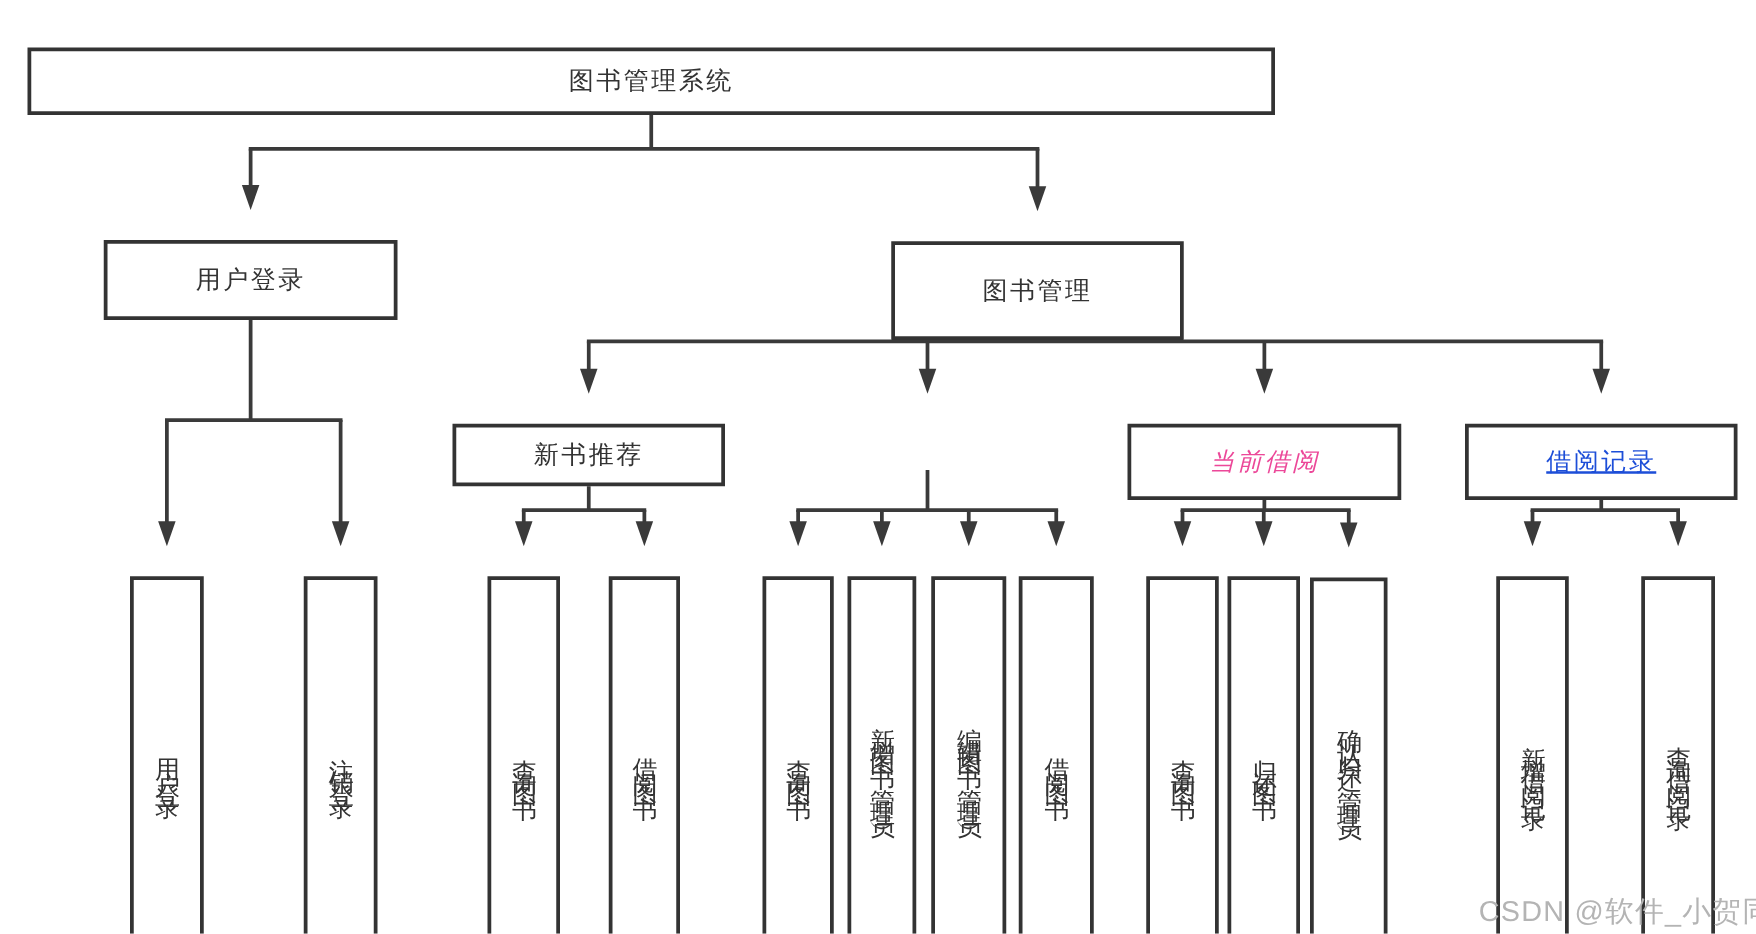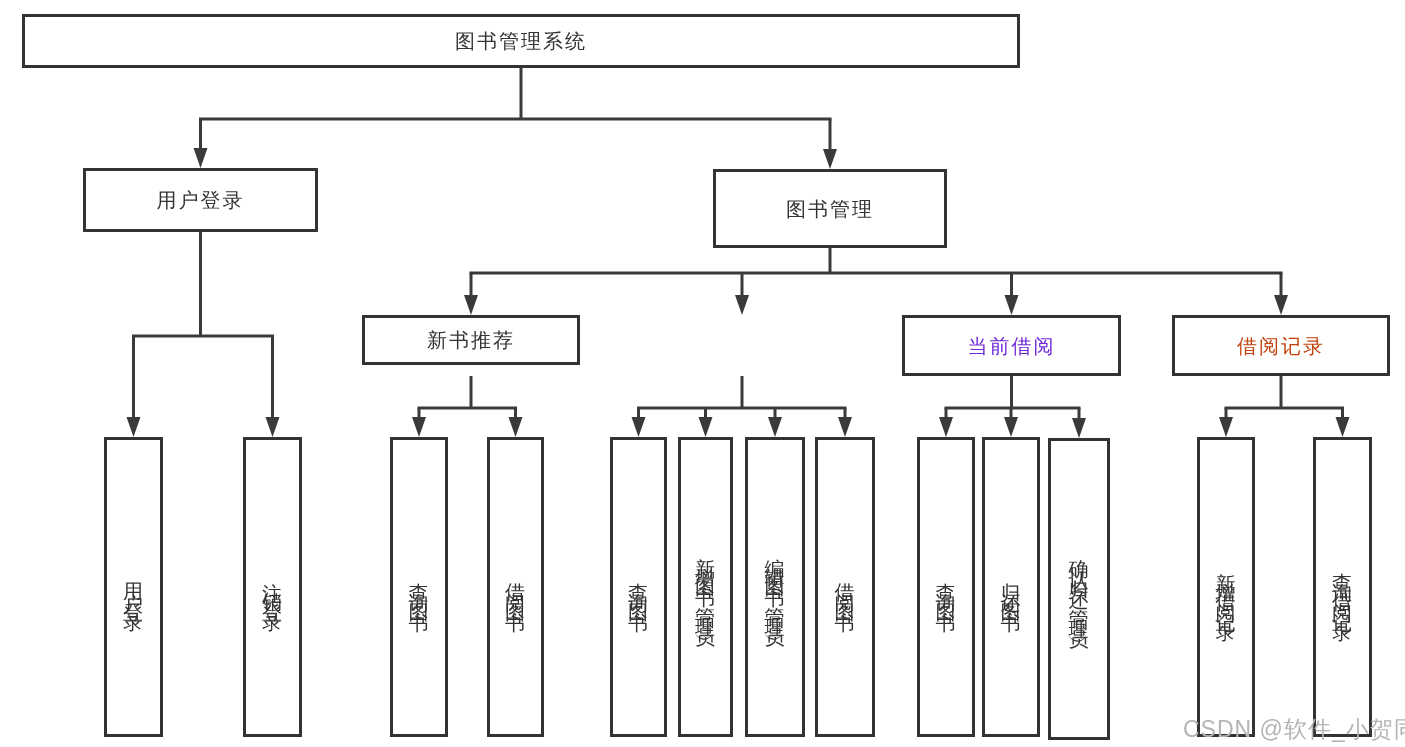--- a/index.html
+++ b/index.html
@@ -23,20 +23,21 @@
   }
   .node {
     position: absolute;
     box-sizing: border-box;
     background: #ffffff;
     border: 3px solid #333333;
     display: flex;
     align-items: center;
     justify-content: center;
     z-index: 2;
+    margin-top: 24px;
   }
   .node-label {
     color: #333333;
     font-size: 20px;
     line-height: 1;
     white-space: nowrap;
   }
   .node.horiz .node-label {
     letter-spacing: 2px;
   }
@@ -122,24 +123,24 @@
     <div class="node horiz" style="left: 83px; top: 168px; width: 235px; height: 64px; border-color: rgb(51, 51, 51);">
       <span class="node-label" style="color: rgb(51, 51, 51);">用户登录</span>
     </div>
     <div class="node horiz" style="left: 713px; top: 169px; width: 234px; height: 79px; border-color: rgb(51, 51, 51); justify-content: center;">
       <span class="node-label" style="color: rgb(51, 51, 51);">图书管理</span>
     </div>
     <div class="node horiz" style="left: 362px; top: 315px; width: 218px; height: 50px; border-color: rgb(51, 51, 51);">
       <span class="node-label" style="color: rgb(51, 51, 51);">新书推荐</span>
     </div>
     <div class="node horiz" style="left: 902px; top: 315px; width: 219px; height: 61px; border-color: rgb(51, 51, 51);">
-      <span class="node-label" style="color: #6d28d9;">当前借阅</span>
+      <span class="node-label" style="color: #ec4899; font-style: italic;">当前借阅</span>
     </div>
     <div class="node horiz" style="left: 1172px; top: 315px; width: 218px; height: 61px; border-color: rgb(51, 51, 51);">
-      <span class="node-label" style="color: #c2410c;">借阅记录</span>
+      <span class="node-label" style="color: #1d4ed8; text-decoration: underline;">借阅记录</span>
     </div>
     <div class="node vert" style="left: 104px; top: 437px; width: 59px; height: 300px; border-color: rgb(51, 51, 51);">
       <span class="node-label" style="color: rgb(51, 51, 51);">用户登录</span>
     </div>
     <div class="node vert" style="left: 243px; top: 437px; width: 59px; height: 300px; border-color: rgb(51, 51, 51);">
       <span class="node-label" style="color: rgb(51, 51, 51);">注销登录</span>
     </div>
     <div class="node vert" style="left: 390px; top: 437px; width: 58px; height: 300px; border-color: rgb(51, 51, 51);">
       <span class="node-label" style="color: rgb(51, 51, 51);">查询图书</span>
     </div>

